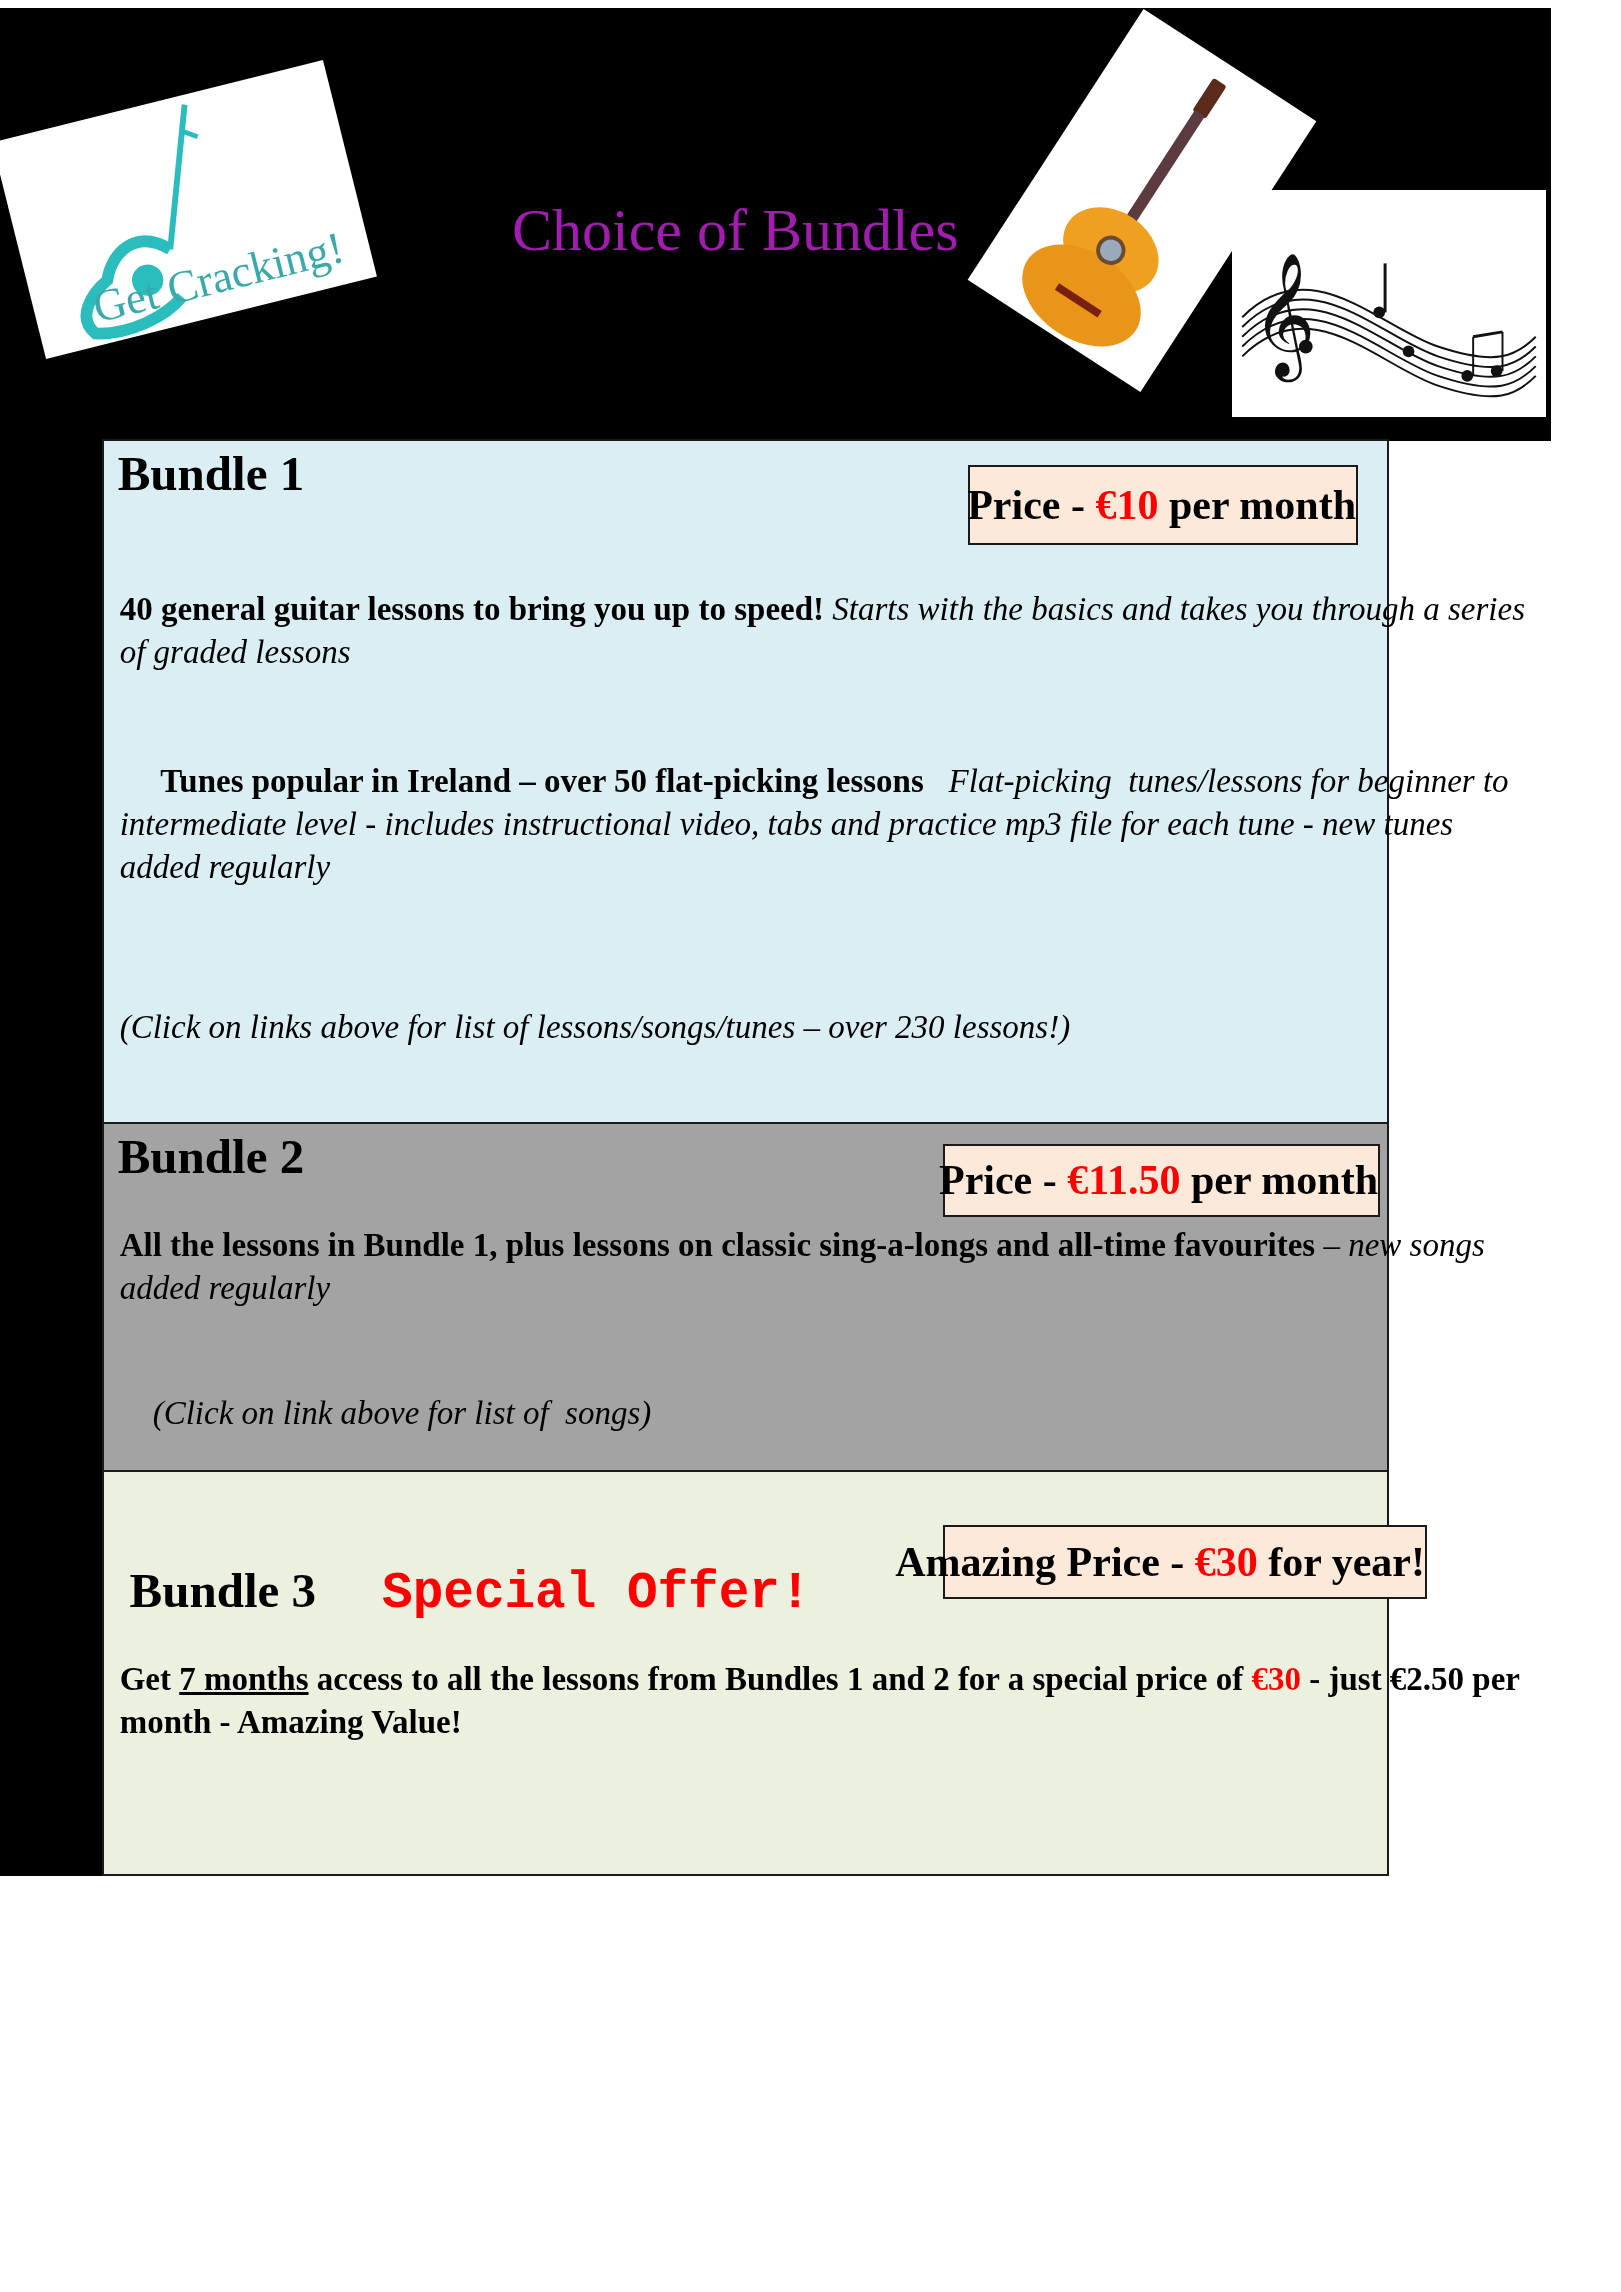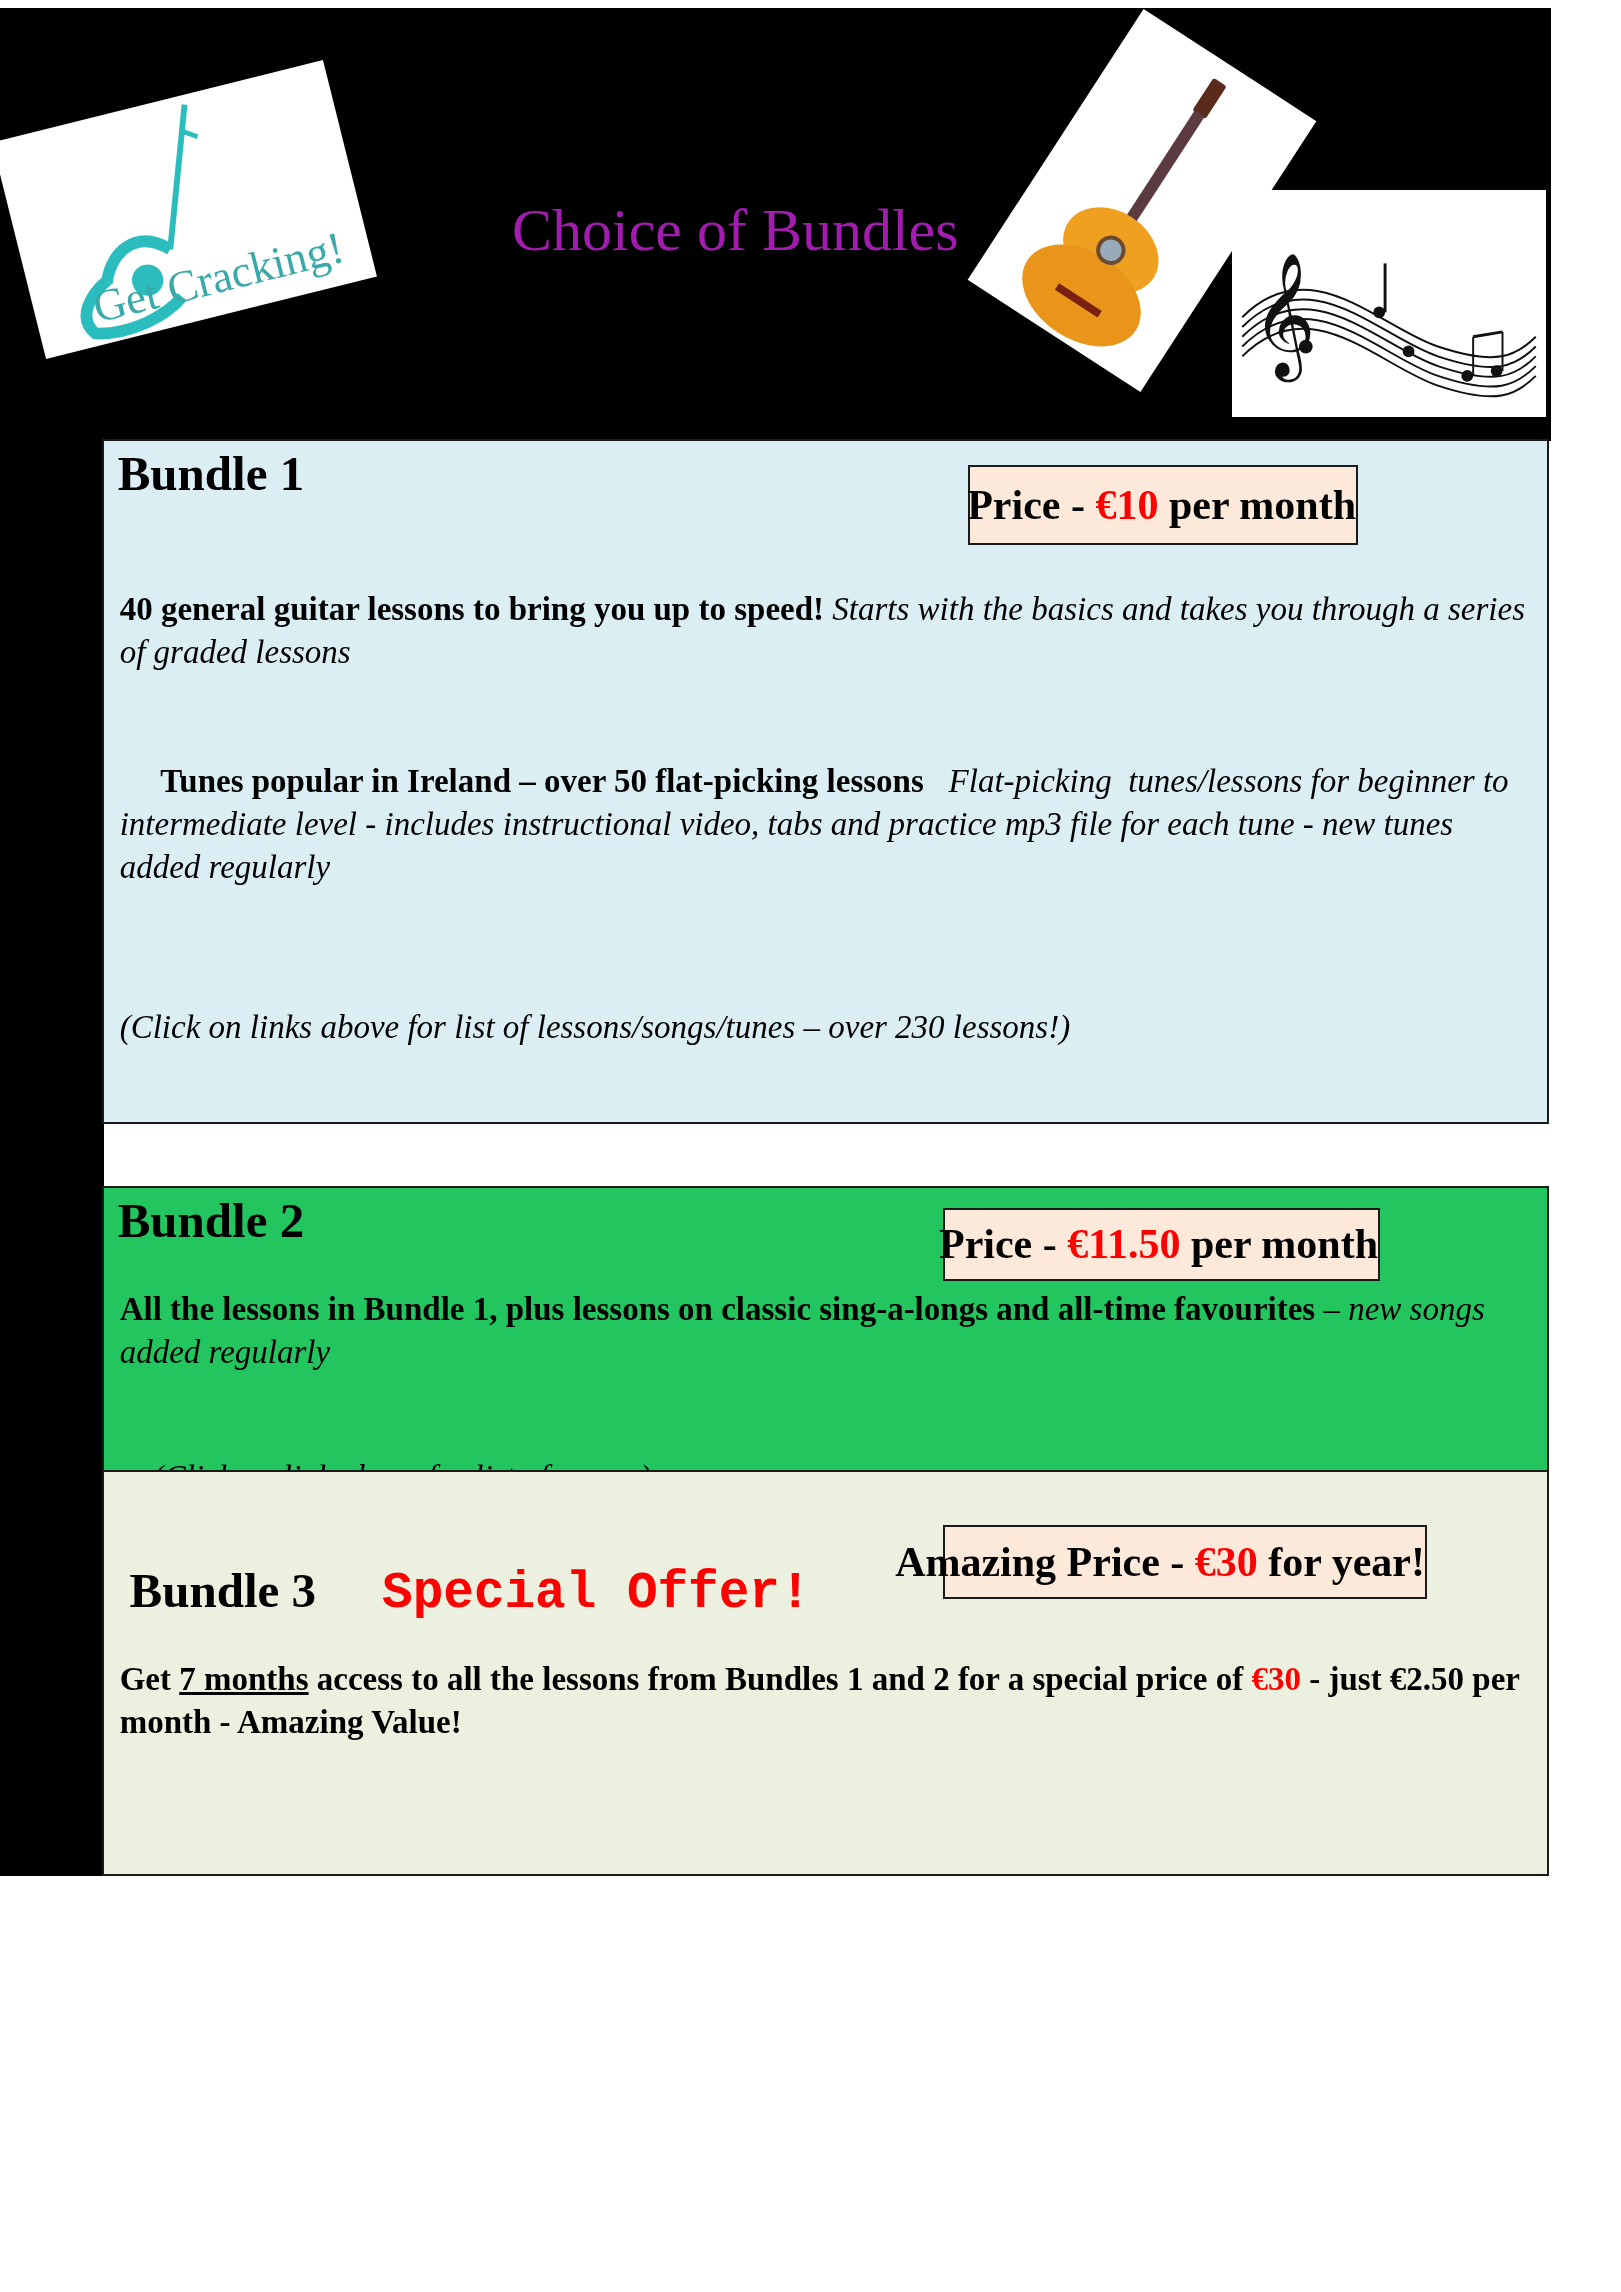--- a/index.html
+++ b/index.html
@@ -9,23 +9,23 @@
     .left-strip { position: absolute; left: 0; top: 431px; width: 104px; height: 1445px; background: #000; }
     .page-title { position: absolute; left: 512px; top: 196px; font-size: 60px; font-weight: normal; color: #a21caf; white-space: nowrap; }
 
     .logo-card { position: absolute; left: 13.7px; top: 98px; width: 341px; height: 223px; background: #fff;
                  transform: rotate(-14deg); transform-origin: center; }
     .logo-card svg { position: absolute; left: 0; top: 0; }
     .guitar-card { position: absolute; left: 1039px; top: 39px; width: 206px; height: 323px; background: #fff;
                    transform: rotate(33deg); transform-origin: center; }
     .notes-card { position: absolute; left: 1232px; top: 190px; width: 314px; height: 227px; background: #fff; }
 
-    .bundle { position: absolute; left: 102px; width: 1447px; border: 2px solid #1a1a1a; border-top: none; box-sizing: border-box; }
+    .bundle { position: absolute; left: 102px; width: 1287px; border: 2px solid #1a1a1a; border-top: none; box-sizing: border-box; }
     .b1 { top: 439px; height: 685px; background: #dbeef4; border-top: 2px solid #1a1a1a; }
-    .b2 { top: 1186px; height: 350px; background: #22c55e; border-top: 2px solid #1a1a1a; }
+    .b2 { top: 1122px; height: 350px; background: #a3a3a3; border-top: 2px solid #1a1a1a; }
     .b3 { top: 1470px; height: 406px; background: #ebf1de; border-top: 2px solid #1a1a1a; border-bottom: 2.9px solid #1a1a1a; }
 
     .bundle-title { position: absolute; font-size: 49px; font-weight: bold; white-space: nowrap; }
     .special-offer { font-family: Liberation Mono, monospace; color: #ff0000; font-weight: bold; font-size: 51px; margin-left: 66px; }
 
     .price-box { position: absolute; background: #fde9d9; border: 2.9px solid #1a1a1a; box-sizing: border-box;
                  font-size: 42px; font-weight: bold; display: flex; align-items: center; justify-content: flex-end; white-space: nowrap; }
     .price-red { color: #ff0000; }
 
     .para { position: absolute; left: 15.7px; width: 1411px; font-size: 33px; line-height: 43px; }

